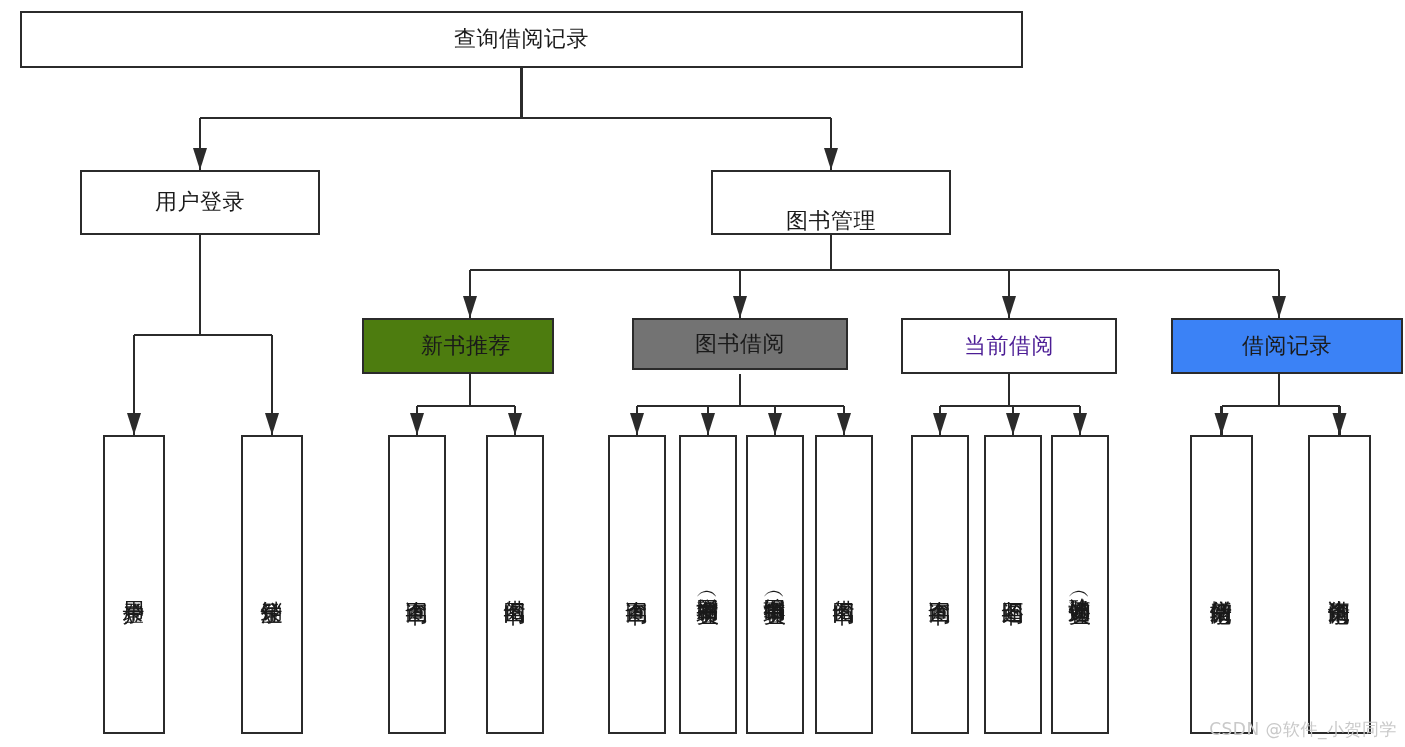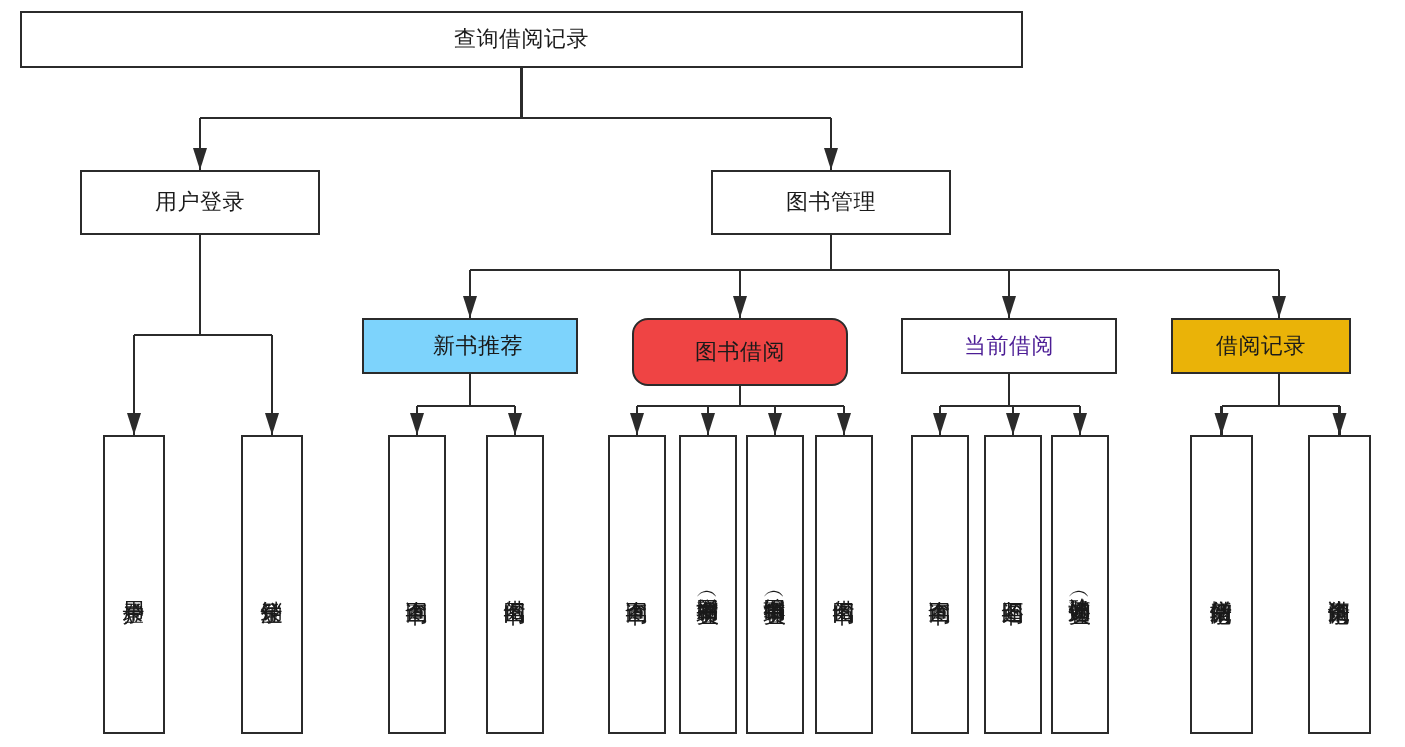--- a/index.html
+++ b/index.html
@@ -124,33 +124,33 @@
       <line x1="1339.5" y1="406" x2="1339.5" y2="435" stroke="#2b2b2b" stroke-width="2.4" shape-rendering="crispEdges"></line>
       <polygon points="1332.5,413 1346.5,413 1339.5,435" fill="#2b2b2b"></polygon>
     </svg>
   <div id="node-layer">
       <div class="node-box" style="left: 20px; top: 11px; width: 1003px; height: 57px; border-color: rgb(43, 43, 43); background: rgb(255, 255, 255);">
         <span class="node-label-h" style="color: rgb(26, 26, 26);">查询借阅记录</span>
       </div>
       <div class="node-box" style="left: 80px; top: 170px; width: 240px; height: 65px; border-color: rgb(43, 43, 43); background: rgb(255, 255, 255);">
         <span class="node-label-h" style="color: rgb(26, 26, 26);">用户登录</span>
       </div>
-      <div class="node-box" style="left: 711px; top: 170px; width: 240px; height: 65px; border-color: rgb(43, 43, 43); background: rgb(255, 255, 255);">
+      <div class="node-box" style="left: 711px; top: 170px; width: 240px; height: 65px; border-color: rgb(43, 43, 43); background: rgb(255, 255, 255); align-items: flex-end;">
         <span class="node-label-h" style="color: rgb(26, 26, 26);">图书管理</span>
       </div>
-      <div class="node-box" style="left: 362px; top: 318px; width: 216px; height: 56px; border-color: rgb(43, 43, 43); background: #7dd3fc; padding-left: 16px;">
+      <div class="node-box" style="left: 362px; top: 318px; width: 192px; height: 56px; border-color: rgb(43, 43, 43); background: #4d7c0f; padding-left: 16px;">
         <span class="node-label-h" style="color: rgb(26, 26, 26);">新书推荐</span>
       </div>
-      <div class="node-box" style="left: 632px; top: 318px; width: 216px; height: 68px; border-color: rgb(43, 43, 43); background: #ef4444; border-radius: 16px;">
+      <div class="node-box" style="left: 632px; top: 318px; width: 216px; height: 52px; border-color: rgb(43, 43, 43); background: #737373;">
         <span class="node-label-h" style="color: rgb(26, 26, 26);">图书借阅</span>
       </div>
       <div class="node-box" style="left: 901px; top: 318px; width: 216px; height: 56px; border-color: rgb(43, 43, 43); background: rgb(255, 255, 255);">
         <span class="node-label-h" style="color: #4c1d95;">当前借阅</span>
       </div>
-      <div class="node-box" style="left: 1171px; top: 318px; width: 180px; height: 56px; border-color: rgb(43, 43, 43); background: #eab308;">
+      <div class="node-box" style="left: 1171px; top: 318px; width: 232px; height: 56px; border-color: rgb(43, 43, 43); background: #3b82f6;">
         <span class="node-label-h" style="color: rgb(26, 26, 26);">借阅记录</span>
       </div>
       <div class="node-box" style="left: 103px; top: 435px; width: 62px; height: 299px; border-color: rgb(43, 43, 43); background: rgb(255, 255, 255);">
         <span class="node-label-v" style="color: rgb(26, 26, 26);">用户登录</span>
       </div>
       <div class="node-box" style="left: 241px; top: 435px; width: 62px; height: 299px; border-color: rgb(43, 43, 43); background: rgb(255, 255, 255);">
         <span class="node-label-v" style="color: rgb(26, 26, 26);">注销登录</span>
       </div>
       <div class="node-box" style="left: 388px; top: 435px; width: 58px; height: 299px; border-color: rgb(43, 43, 43); background: rgb(255, 255, 255);">
         <span class="node-label-v" style="color: rgb(26, 26, 26);">查询图书</span>
@@ -179,13 +179,14 @@
       <div class="node-box" style="left: 1051px; top: 435px; width: 58px; height: 299px; border-color: rgb(43, 43, 43); background: rgb(255, 255, 255);">
         <span class="node-label-v" style="color: rgb(26, 26, 26);">确认归还（管理员）</span>
       </div>
       <div class="node-box" style="left: 1190px; top: 435px; width: 63px; height: 299px; border-color: rgb(43, 43, 43); background: rgb(255, 255, 255);">
         <span class="node-label-v" style="color: rgb(26, 26, 26);">新增借阅记录</span>
       </div>
       <div class="node-box" style="left: 1308px; top: 435px; width: 63px; height: 299px; border-color: rgb(43, 43, 43); background: rgb(255, 255, 255);">
         <span class="node-label-v" style="color: rgb(26, 26, 26);">查询借阅记录</span>
       </div>
     </div>
+  <div id="watermark">CSDN @软件_小贺同学</div>
 </div>
 
 </body></html>

